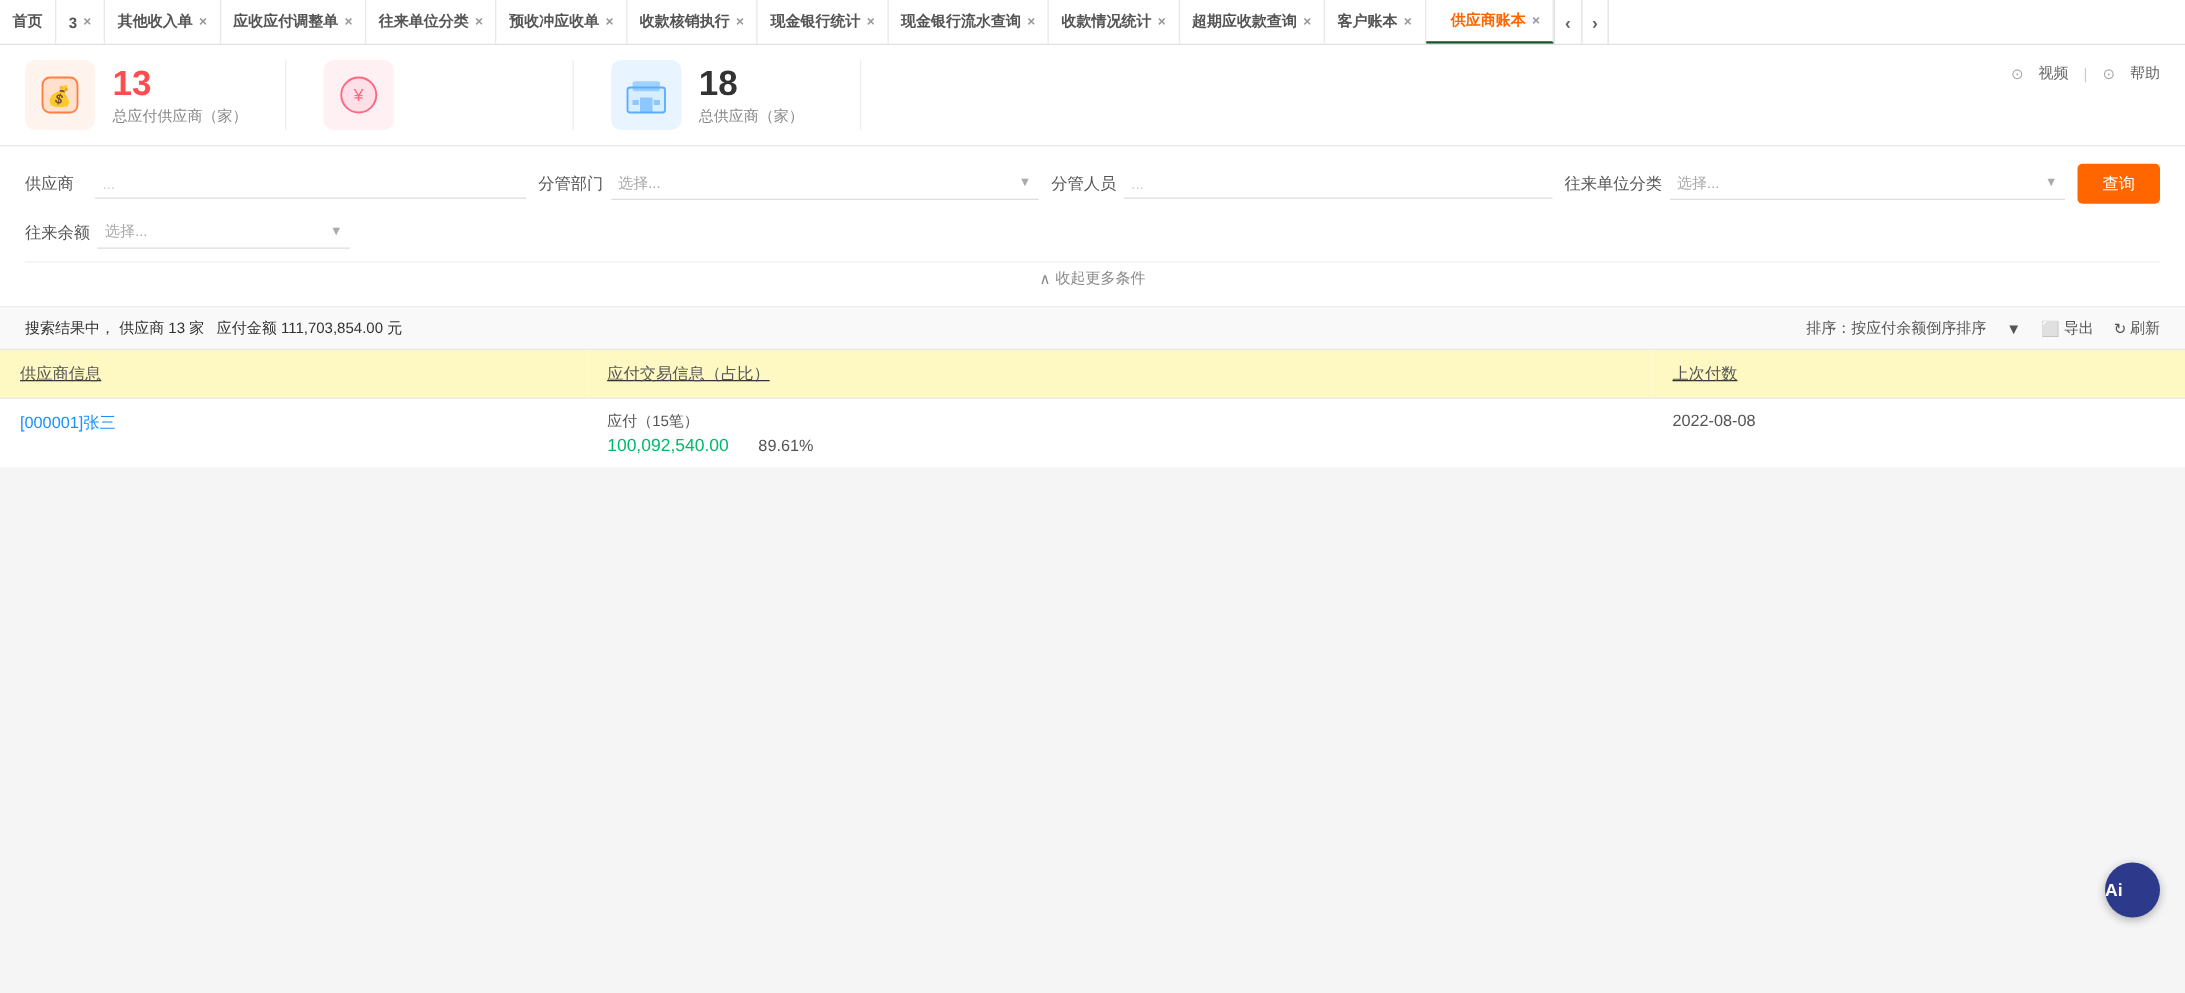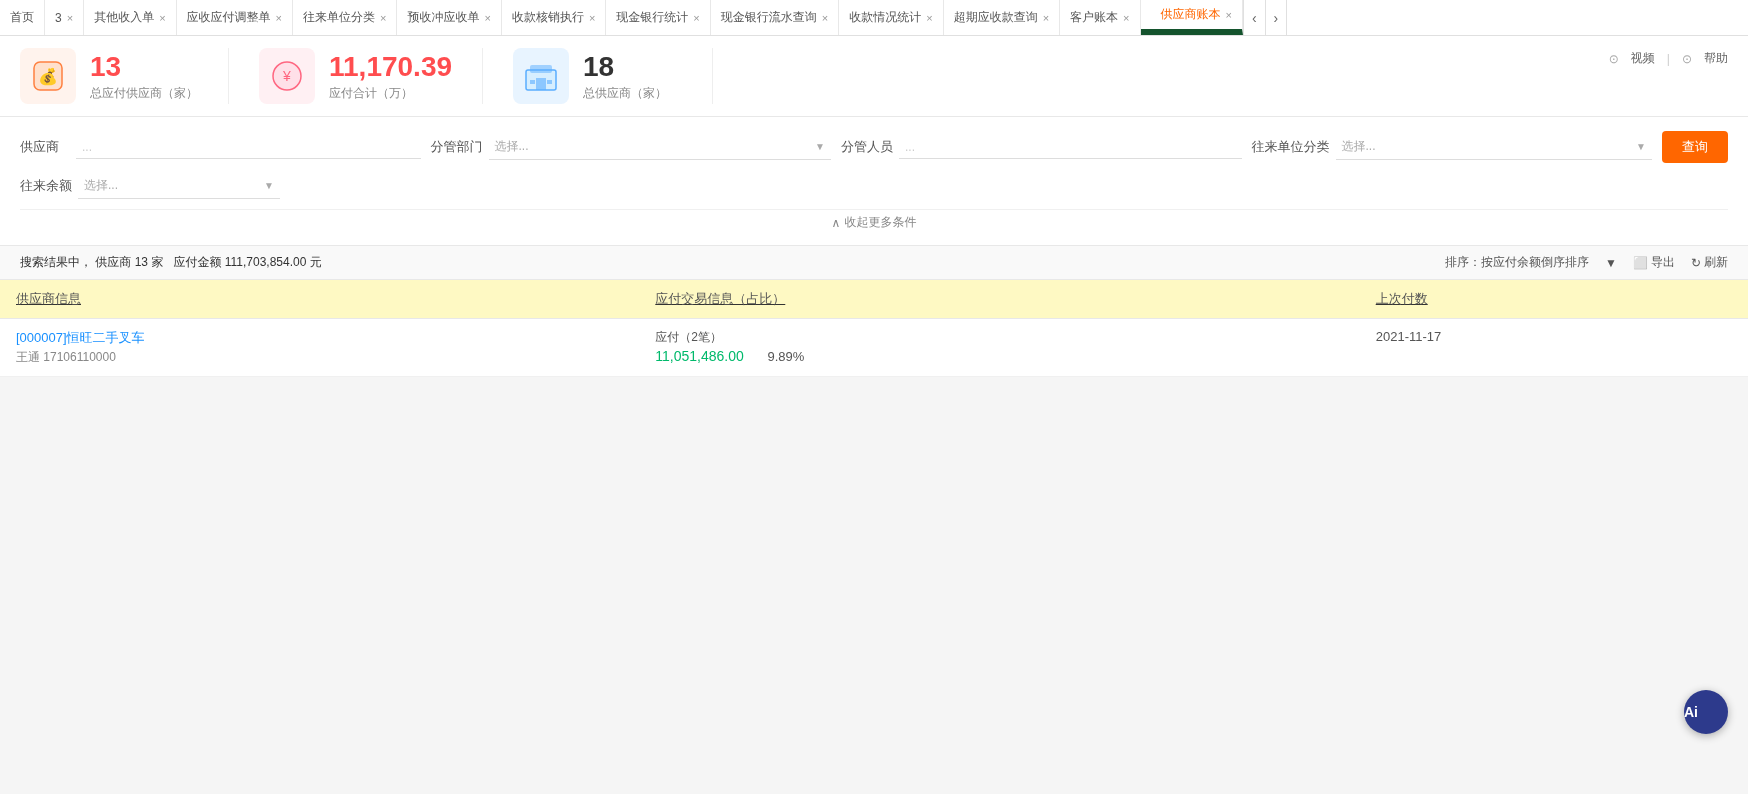--- a/index.html
+++ b/index.html
@@ -5,33 +5,34 @@
     * { box-sizing: border-box; margin: 0; padding: 0; }
     body { font-family: 'Microsoft YaHei', Arial, sans-serif; font-size: 13px; background: #f5f5f5; color: #333; overflow-x: hidden; }
 
     
     .top-nav {
       display: flex; align-items: center;
       background: #fff;
       border-bottom: 1px solid #e0e0e0;
       height: 36px;
       overflow: hidden;
+      font-weight: bold;
     }
     .nav-tab {
       display: flex; align-items: center;
       padding: 0 10px;
       height: 100%;
       font-size: 12px;
       color: #555;
       white-space: nowrap;
       border-right: 1px solid #e8e8e8;
       cursor: pointer;
       flex-shrink: 0;
     }
-    .nav-tab.active { color: #ff6600; border-bottom: 6px solid #14532d; padding-left: 20px; }
+    .nav-tab.active { color: #ff6600; border-bottom: 2px solid #14532d; padding-left: 20px; }
     .nav-tab .close-btn {
       margin-left: 5px; color: #999; font-size: 11px; cursor: pointer;
     }
     .nav-arrow {
       width: 22px; height: 100%;
       display: flex; align-items: center; justify-content: center;
       border-left: 1px solid #e0e0e0;
       cursor: pointer; color: #666; font-size: 14px; flex-shrink: 0;
     }
     .nav-arrow:last-child { border-right: 1px solid #e0e0e0; }
@@ -243,24 +244,20 @@
       <div class="label">总应付供应商（家）</div>
     </div>
   </div>
 
   <div class="stats-item">
     <div class="stats-icon pink">
       <svg width="36" height="36" viewBox="0 0 36 36" fill="none">
         <circle cx="18" cy="18" r="14" fill="#ffe0e8" stroke="#ff6680" stroke-width="1.5"></circle>
         <text x="18" y="23" text-anchor="middle" font-size="14" fill="#ff6680">¥</text>
       </svg>
-    </div>
-    <div class="stats-text">
-      <div class="number">11,170.39</div>
-      <div class="label">应付合计（万）</div>
     </div>
   </div>
 
   <div class="stats-item">
     <div class="stats-icon blue">
       <svg width="36" height="36" viewBox="0 0 36 36" fill="none">
         <rect x="3" y="12" width="30" height="20" rx="2" fill="#d6eeff" stroke="#5aadff" stroke-width="1.5"></rect>
         <rect x="7" y="7" width="22" height="8" rx="2" fill="#5aadff" opacity="0.5"></rect>
         <rect x="13" y="20" width="10" height="12" fill="#5aadff" opacity="0.6"></rect>
         <rect x="7" y="22" width="5" height="4" fill="#5aadff" opacity="0.6"></rect>
@@ -354,39 +351,38 @@
     <table class="data-table">
       <thead>
         <tr>
           <th>供应商信息</th>
           <th>应付交易信息（占比）</th>
           <th>上次付数</th>
         </tr>
       </thead>
       <tbody>
 
-
         <tr>
           <td>
-            <a href="#" class="supplier-link">[000007]恒旺二手叉车</a>
-            <div class="supplier-sub">王通  17106110000</div>
+            <a href="#" class="supplier-link">[000001]张三</a>
           </td>
           <td>
-            <div class="amount-label">应付（2笔）</div>
-            <span class="amount-green">11,051,486.00</span>
-            <span class="percentage">9.89%</span>
+            <div class="amount-label">应付（15笔）</div>
+            <span class="amount-green">100,092,540.00</span>
+            <span class="percentage">89.61%</span>
           </td>
           <td>
-            <span>2021-11-17</span>
+            <span>2022-08-08</span>
           </td>
         </tr>
 
 
 
 
+
       </tbody>
     </table>
   </div>
 </div>
 
 <div style="position:fixed; right:20px; bottom:60px; width:44px; height:44px; background:#2d3a8c; border-radius:50%; display:flex; align-items:center; justify-content:flex-start; color:#fff; font-size:14px; font-weight:bold; cursor:pointer; box-shadow:0 2px 8px rgba(0,0,0,0.3);">
   <span>Ai</span>
 </div>
 
 </body></html>

